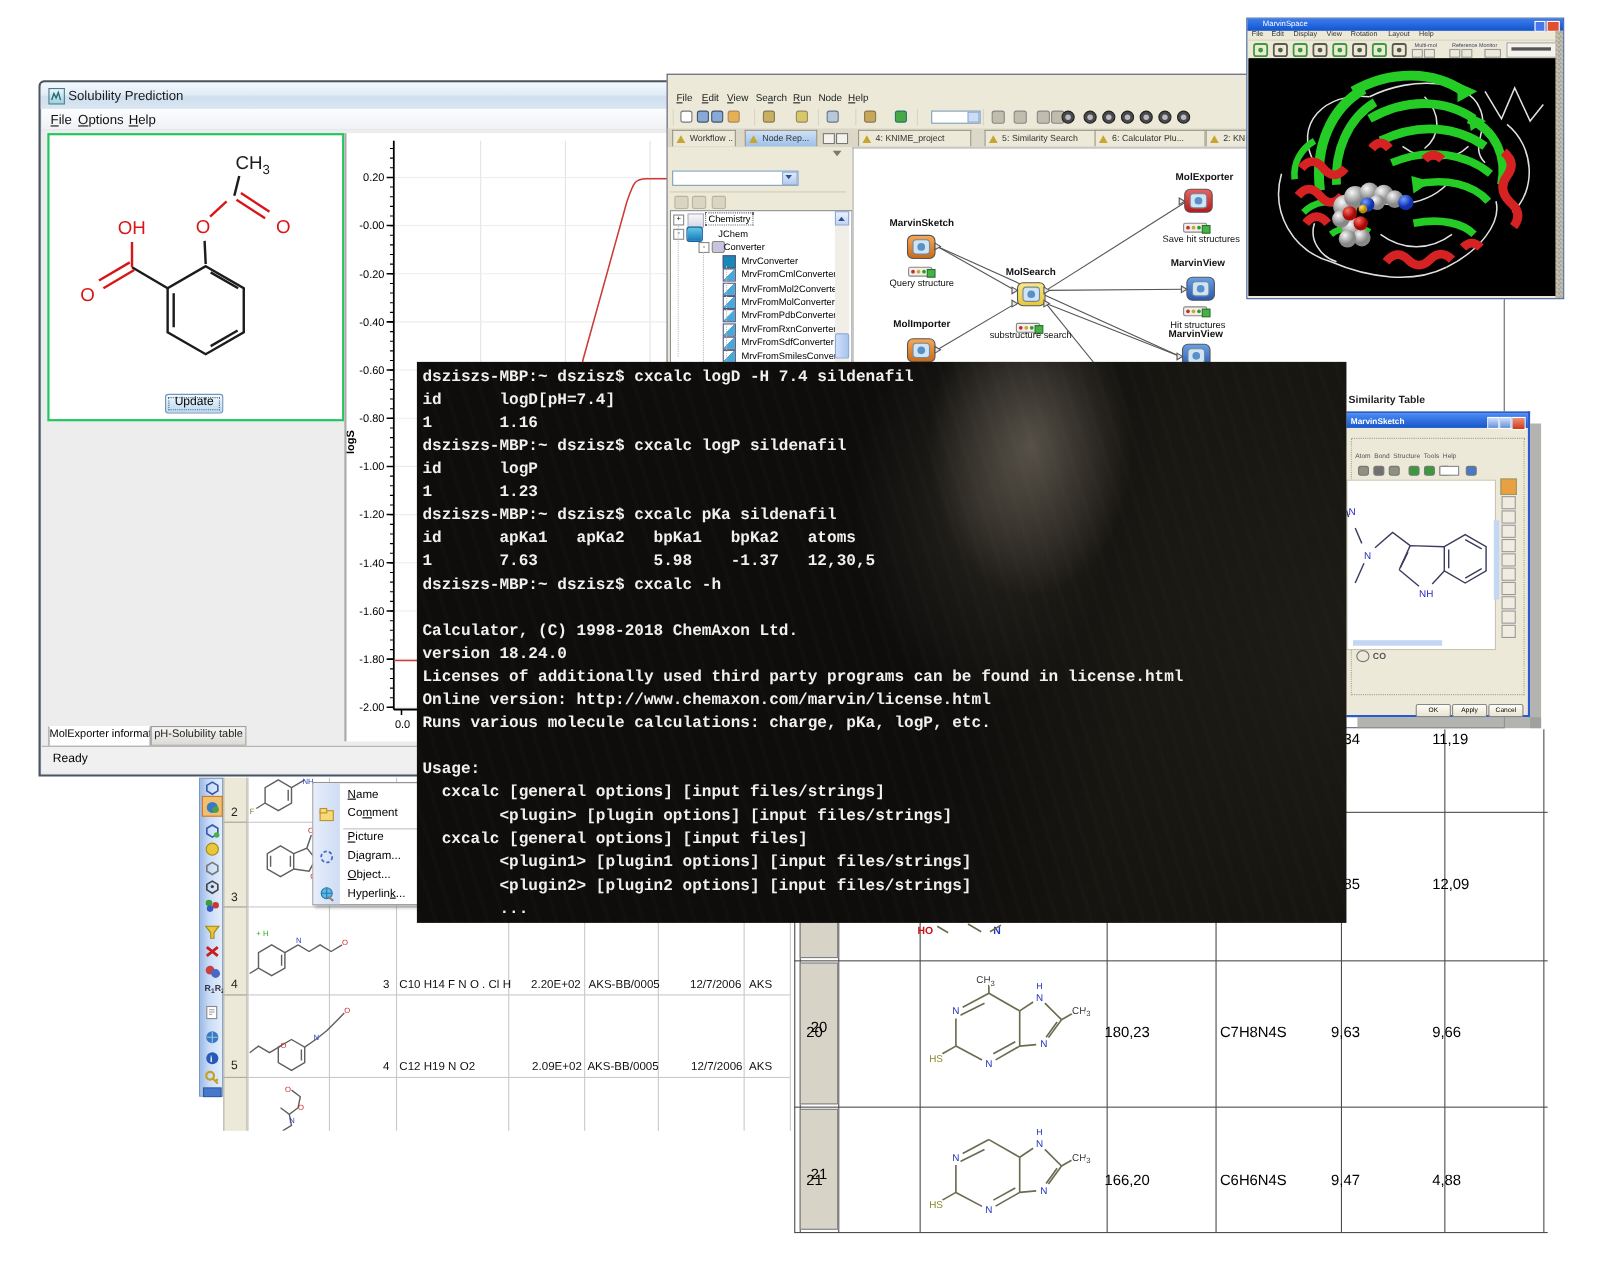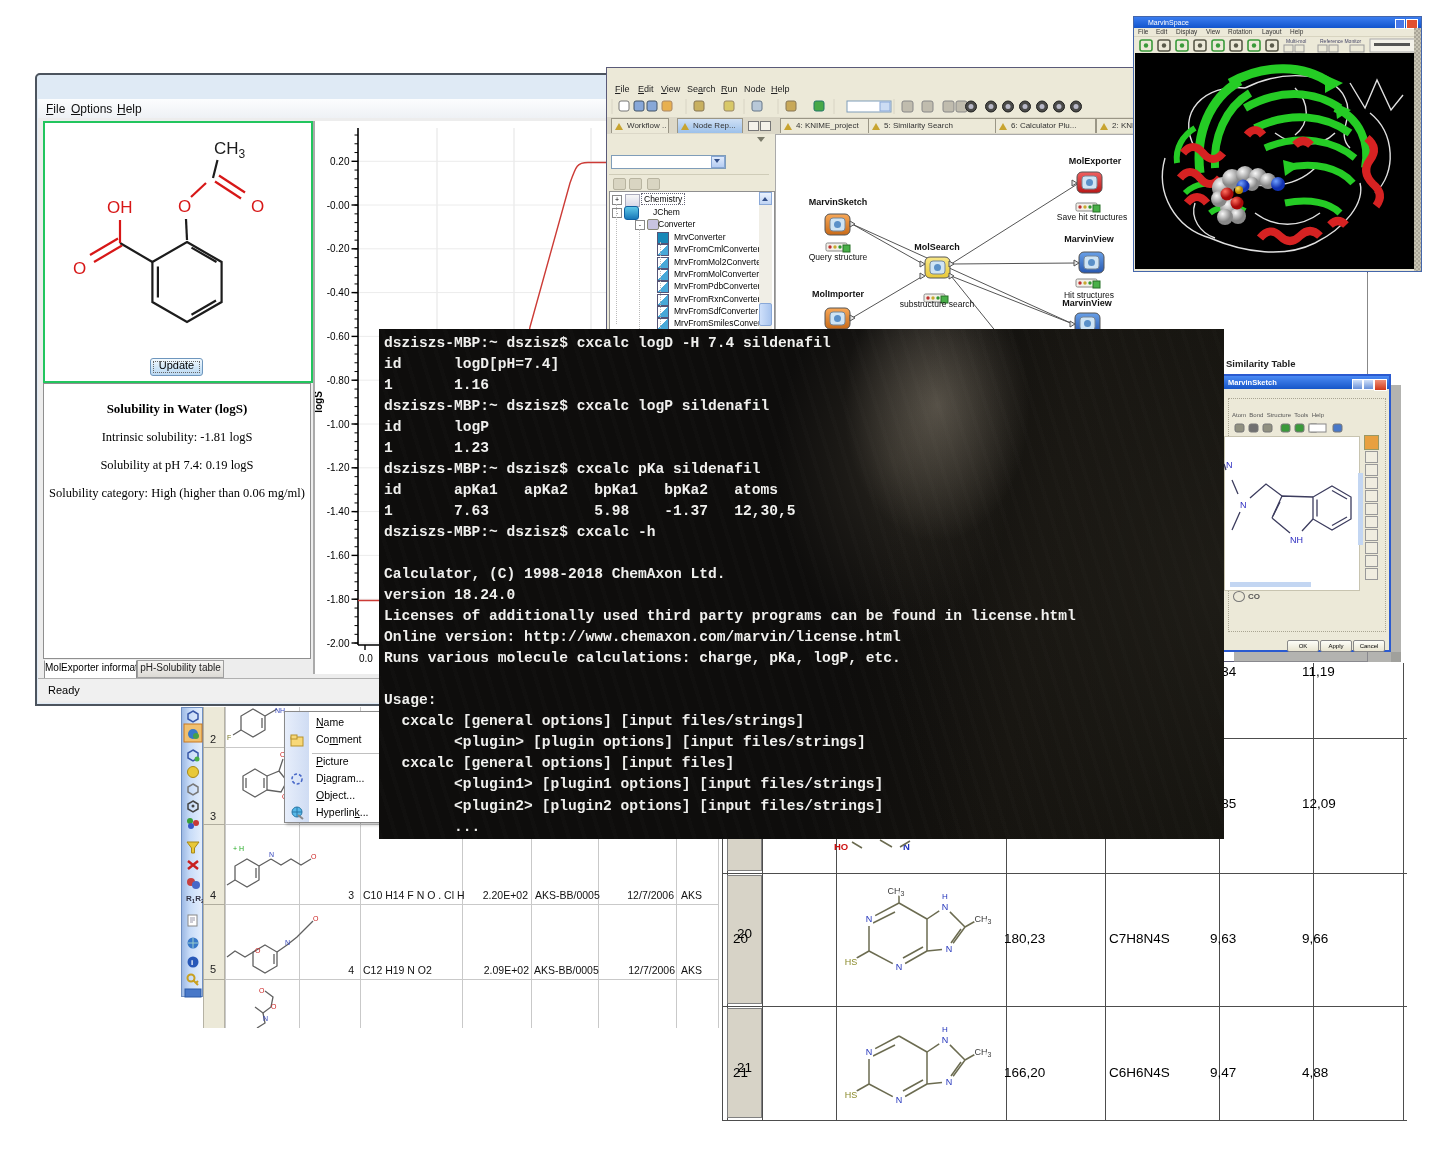--- a/index.html
+++ b/index.html
@@ -62,20 +62,26 @@
 #cmenu .mi{position:absolute;left:31px;white-space:nowrap}
 #dlg{position:absolute;left:1224px;top:374px;width:167px;height:278px;background:#ece9d8;border-top:2px solid #2a5ad0;border-right:2px solid #2a5ad0;border-bottom:2px solid #2a5ad0;box-sizing:border-box;z-index:5}
 #dlg .titlebar{position:absolute;left:0;top:0;right:0;height:13px;background:linear-gradient(#4a8af4,#1656c8)}
 #dlgsh1{position:absolute;left:1391px;top:385px;width:10px;height:277px;background:#9a9a96;opacity:.75;z-index:5}
 #dlgsh2{position:absolute;left:1234px;top:652px;width:167px;height:10px;background:#9a9a96;opacity:.75;z-index:5}
 #itlabel{position:absolute;left:1226px;top:358px;font-size:9.5px;font-weight:bold;color:#222;z-index:6}
 #kedge{position:absolute;left:1367px;top:273px;width:1px;height:101px;background:#888;z-index:3}
 </style></head><body>
 
 <div id="sol">
+  <div class="titlebar">
+      <div class="ticon"><svg width="13" height="13" viewBox="0 0 13 13">
+          <path d="M2 10 L4 4 L6 8 L8 3 L10 10" fill="none" stroke="#2a6a7a" stroke-width="1.3"></path>
+        </svg></div>
+      <div class="ttext">Solubility Prediction</div>
+    </div>
   <div class="menubar">
     <span class="mi" style="left:8px"><span class="u">F</span>ile</span>
     <span class="mi" style="left:33px"><span class="u">O</span>ptions</span>
     <span class="mi" style="left:79px"><span class="u">H</span>elp</span>
   </div>
   <div class="client">
     <div id="panelMol">
       <svg width="266" height="258" viewBox="0 0 266 258">
         <g stroke="#1c1c1c" stroke-width="2.2" fill="none">
           <path d="M142 119 L176.6 139 L176.6 179 L142 199 L107.4 179 L107.4 139 Z"></path>
@@ -94,26 +100,20 @@
         </g>
         <g font-family="Liberation Sans,sans-serif" font-size="17">
           <text x="169" y="31" fill="#1c1c1c">CH<tspan font-size="12" dy="4">3</tspan></text>
           <text x="62" y="90" fill="#d71717">OH</text>
           <text x="133" y="89" fill="#d71717">O</text>
           <text x="206" y="89" fill="#d71717">O</text>
           <text x="28" y="151" fill="#d71717">O</text>
         </g>
       </svg>
       <div id="updbtn">Update<div class="foc"></div></div>
-    </div>
-    <div id="panelInfo">
-      <div class="t0">Solubility in Water (logS)</div>
-      <div class="tl" style="top:46px">Intrinsic solubility: -1.81 logS</div>
-      <div class="tl" style="top:74px">Solubility at pH 7.4: 0.19 logS</div>
-      <div class="tl" style="top:102px">Solubility category: High (higher than 0.06 mg/ml)</div>
     </div>
     <div id="panelChart"><svg width="634" height="553" viewBox="0 0 634 553">
           <line x1="122" y1="7" x2="122" y2="524" stroke="#e3e3e3" stroke-width="1"></line>
 <line x1="199" y1="7" x2="199" y2="524" stroke="#e3e3e3" stroke-width="1"></line>
 <line x1="276" y1="7" x2="276" y2="524" stroke="#e3e3e3" stroke-width="1"></line>
 <line x1="353" y1="7" x2="353" y2="524" stroke="#e3e3e3" stroke-width="1"></line>
 <line x1="430" y1="7" x2="430" y2="524" stroke="#e3e3e3" stroke-width="1"></line>
 <line x1="507" y1="7" x2="507" y2="524" stroke="#e3e3e3" stroke-width="1"></line>
 <line x1="584" y1="7" x2="584" y2="524" stroke="#e3e3e3" stroke-width="1"></line>
 <line x1="43" y1="40.3" x2="620" y2="40.3" stroke="#ececec" stroke-width="1"></line>
@@ -271,21 +271,21 @@
         <line x1="171" y1="3" x2="171" y2="18" stroke="#d8d4c4" stroke-width="1"></line>
         <line x1="227" y1="3" x2="227" y2="18" stroke="#d8d4c4" stroke-width="1"></line>
         <line x1="287" y1="3" x2="287" y2="18" stroke="#d8d4c4" stroke-width="1"></line>
       </svg></div>
   <div class="tabrow">
       <div class="ktab" style="left:4px;width:58px"><span class="ktri"></span>Workflow ..</div>
 <div class="ktab ktabact" style="left:70px;width:66px"><span class="ktri"></span>Node Rep...</div>
 <div class="abs" style="left:141px;top:4px;width:9px;height:8px;border:1px solid #777;background:#f4f2ea"></div>
 <div class="abs" style="left:153px;top:4px;width:9px;height:8px;border:1px solid #777;background:#f4f2ea"></div>
 <div class="ktab" style="left:173px;width:103px"><span class="ktri"></span>4: KNIME_project</div>
-<div class="ktab" style="left:261px;width:128px"><span class="ktri"></span>5: Similarity Search</div>
+<div class="ktab" style="left:288px;width:128px"><span class="ktri"></span>5: Similarity Search</div>
 <div class="ktab" style="left:388px;width:101px"><span class="ktri"></span>6: Calculator Plu...</div>
 <div class="ktab" style="left:489px;width:71px"><span class="ktri"></span>2: KNIME_pr</div>
     </div>
   <div class="lpanel">
       <div class="abs" style="left:150px;top:3px;width:0;height:0;border-left:4px solid transparent;border-right:4px solid transparent;border-top:5px solid #7a7a6a"></div>
 <div class="abs" style="left:4px;top:21px;width:113px;height:12px;background:#fff;border:1px solid #7f9db9"></div>
 <div class="abs" style="left:104px;top:22px;width:12px;height:10px;background:linear-gradient(#dfeafc,#b5cdf2);border:1px solid #87a6d4"></div>
 <div class="abs" style="left:107px;top:25px;width:0;height:0;border-left:3px solid transparent;border-right:3px solid transparent;border-top:4px solid #33508a"></div>
 <div class="abs" style="left:2px;top:40px;width:160px;border-top:1px solid #cfccb8"></div>
 <div class="abs" style="left:6px;top:44px;width:11px;height:10px;background:#d9d5c2;border:1px solid #b8b4a0;border-radius:2px"></div>

